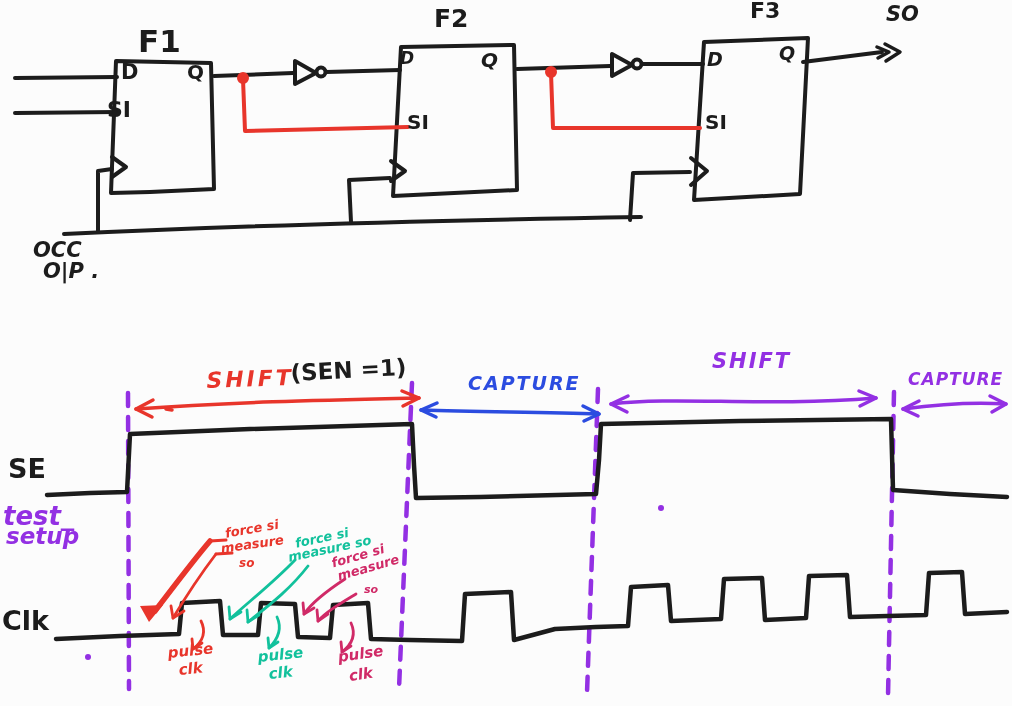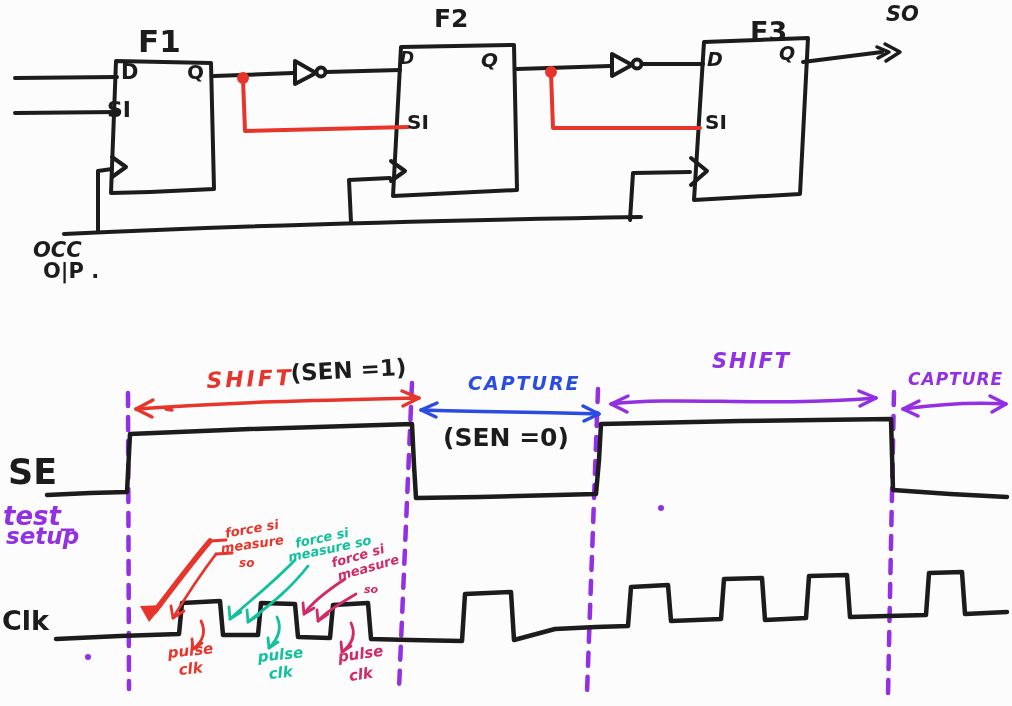--- a/index.html
+++ b/index.html
@@ -139,46 +139,45 @@
       </g>
       <g stroke="#d02a67">
         <path d="M351,623 C357,636 351,645 342,652"></path>
         <path d="M342,652 L341,642 M342,652 L351,646"></path>
       </g>
     </g>
   </svg>
 
   <span class="lbl" style="left:138px;top:26px;font-size:31px;">F1</span>
   <span class="lbl" style="left:434px;top:6px;font-size:25px;">F2</span>
-  <span class="lbl" style="left:750px;top:18px;font-size:27px;">F3</span>
+  <span class="lbl" style="left:750px;top:0;font-size:22px;">F3</span>
   <span class="lbl" style="left:886px;top:4px;font-size:21px;font-style:italic;">SO</span>
 
   <span class="lbl" style="left:121px;top:62px;font-size:21px;">D</span>
   <span class="lbl" style="left:187px;top:62px;font-size:20px;">Q</span>
   <span class="lbl" style="left:107px;top:99px;font-size:22px;">SI</span>
 
   <span class="lbl" style="left:400px;top:50px;font-size:17px;font-style:italic;">D</span>
   <span class="lbl" style="left:481px;top:50px;font-size:20px;font-style:italic;">Q</span>
   <span class="lbl" style="left:407px;top:112px;font-size:20px;">SI</span>
 
   <span class="lbl" style="left:707px;top:50px;font-size:19px;font-style:italic;">D</span>
   <span class="lbl" style="left:779px;top:44px;font-size:19px;font-style:italic;">Q</span>
   <span class="lbl" style="left:705px;top:112px;font-size:20px;">SI</span>
 
   <span class="lbl" style="left:33px;top:240px;font-size:21px;font-style:italic;text-align:right;">OCC</span>
-  <span class="lbl" style="left:43px;top:261px;font-size:21px;">O|P .</span>
+  <span class="lbl" style="left:43px;top:261px;font-size:21px;font-style:italic;">O|P .</span>
 
   <span class="lbl red" style="left:206px;top:370px;font-size:22px;letter-spacing:3px;font-style:italic;transform:rotate(-2deg);">SHIFT</span>
   <span class="lbl" style="left:290px;top:362px;font-size:23px;transform:rotate(-3deg);">(SEN =1)</span>
   <span class="lbl blue" style="left:468px;top:374px;font-size:19px;letter-spacing:2px;font-style:italic;">CAPTURE</span>
-  <span class="lbl" style="left:443px;top:425px;font-size:25px;">(SEN =0)</span>
   <span class="lbl purple" style="left:712px;top:351px;font-size:21px;letter-spacing:2px;font-style:italic;">SHIFT</span>
   <span class="lbl purple" style="left:908px;top:371px;font-size:17px;letter-spacing:1px;font-style:italic;">CAPTURE</span>
 
-  <span class="lbl" style="left:8px;top:455px;font-size:35px;">SE</span>
+  <span class="lbl" style="left:8px;top:455px;font-size:27px;">SE</span>
   <span class="lbl" style="left:2px;top:607px;font-size:27px;">Clk</span>
   <span class="lbl purple script" style="left:3px;top:503px;font-size:26px;">test_</span>
   <span class="lbl purple script" style="left:6px;top:525px;font-size:23px;text-align:right;">setup</span>
 
   <span class="lbl red script" style="left:224px;top:527px;font-size:13px;transform:rotate(-10deg);">force si</span>
   <span class="lbl red script" style="left:220px;top:542px;font-size:13px;transform:rotate(-8deg);">measure</span>
   <span class="lbl red script" style="left:239px;top:557px;font-size:12px;">so</span>
 
   <span class="lbl teal script" style="left:294px;top:537px;font-size:13px;transform:rotate(-12deg);">force si</span>
   <span class="lbl teal script" style="left:287px;top:551px;font-size:13px;transform:rotate(-12deg);">measure so</span>

